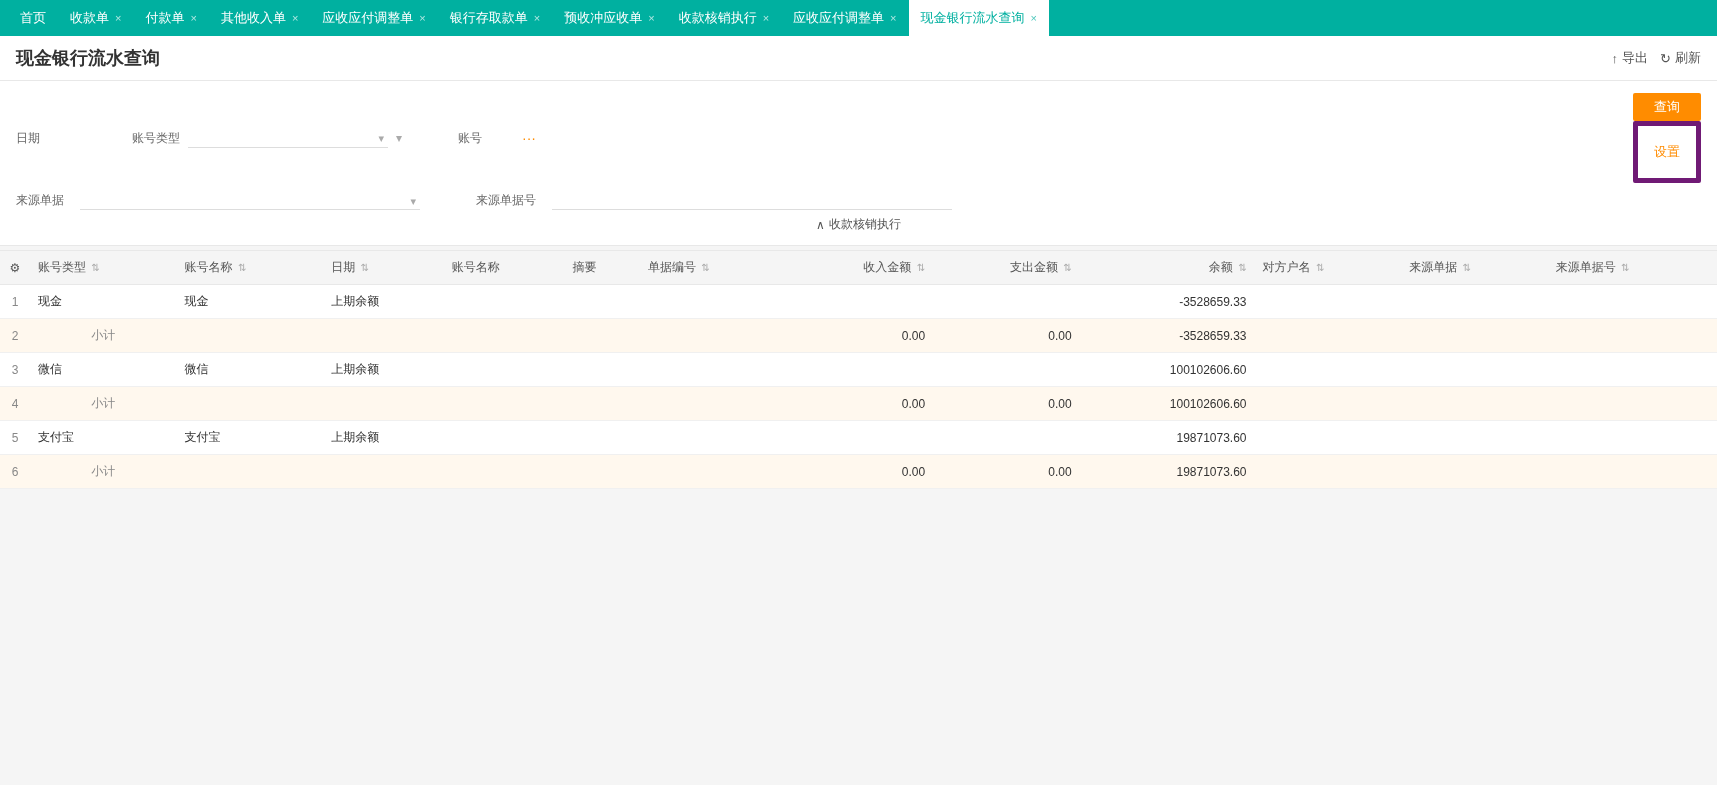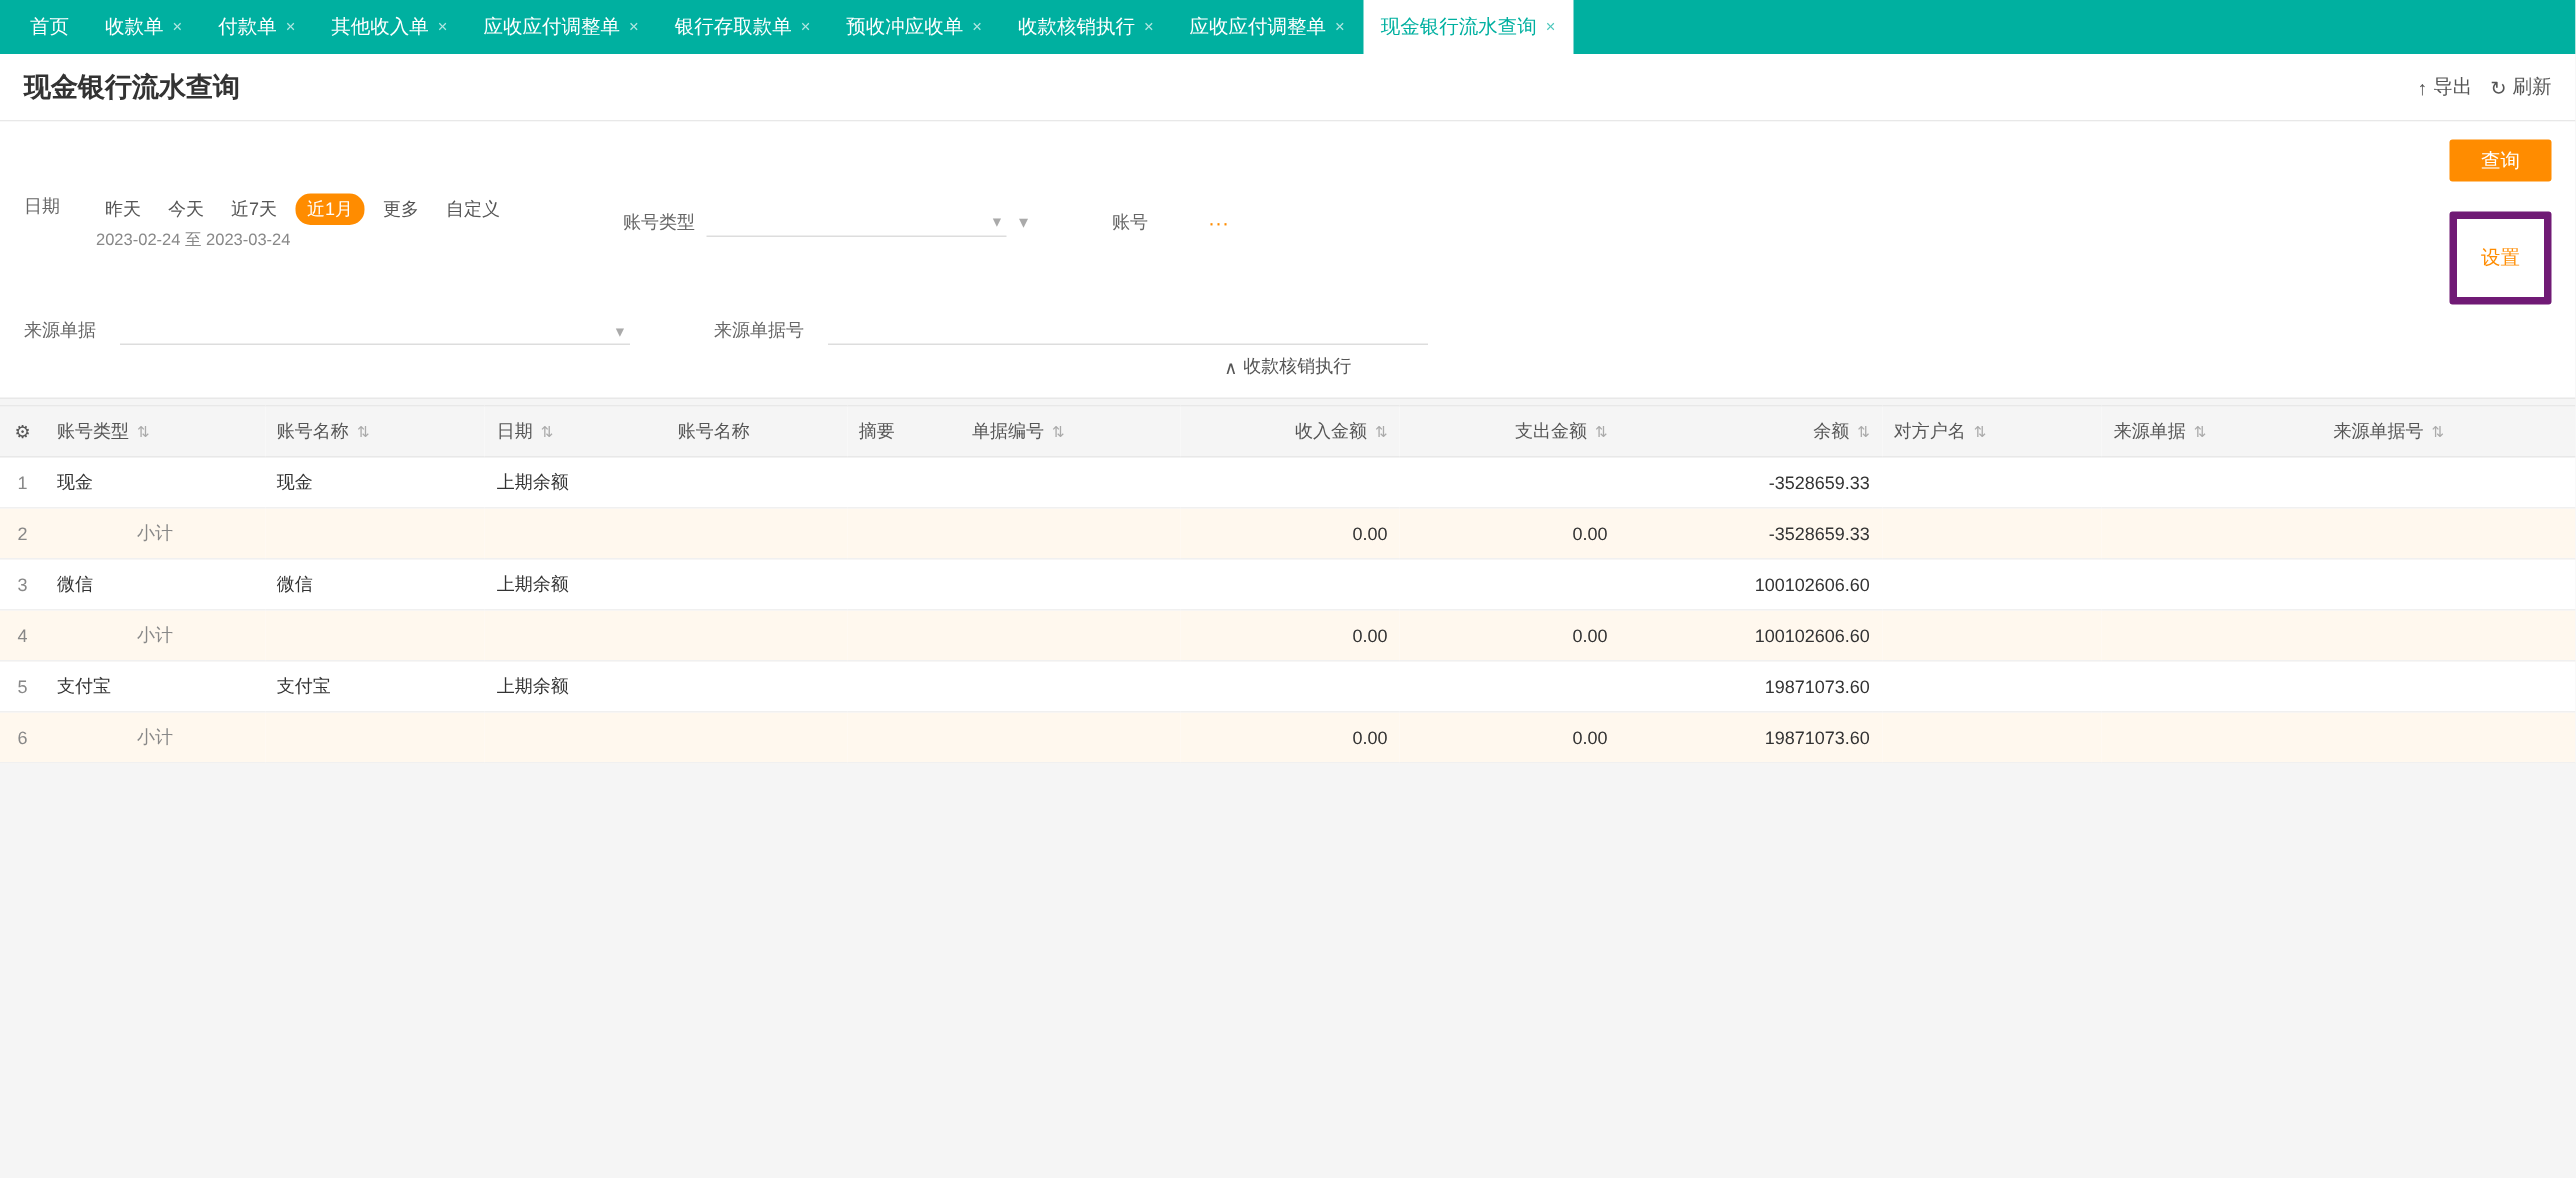--- a/index.html
+++ b/index.html
@@ -281,47 +281,36 @@
       <span>刷新</span>
     </div>
   </div>
 </div>
 
 <div class="filter-area">
   <div class="filter-row">
 
     <div style="display:flex;align-items:flex-start;gap:8px;">
       <span class="filter-label">日期</span>
-      <div class="filter-date-group">
-        <div class="date-buttons">
-          <button class="date-btn">昨天</button>
-          <button class="date-btn">今天</button>
-          <button class="date-btn">近7天</button>
-          <button class="date-btn active">近1月</button>
-          <button class="date-btn">更多</button>
-          <button class="date-btn">自定义</button>
-        </div>
-        <span class="date-range">2023-02-24 至 2023-03-24</span>
-      </div>
     </div>
 
     <div style="display:flex;align-items:center;gap:8px;margin-left:60px;">
       <span class="filter-label">账号类型</span>
       <div class="select-wrapper">
         <input type="text" class="select-box" style="width: 200px; border-top: none; border-right: none; border-left: none; border-image: initial; border-bottom: 1px solid rgb(221, 221, 221); outline: none;" placeholder="">
       </div>
       <span style="color:#aaa;cursor:pointer;">▾</span>
     </div>
 
     <div style="display:flex;align-items:center;gap:24px;margin-left:40px;">
       <span class="filter-label">账号</span>
       <span class="ellipsis-btn">···</span>
     </div>
 
-    <div style="margin-left:auto;display:flex;flex-direction:column;gap:20px;justify-content:center;">
+    <div style="margin-left:auto;display:flex;flex-direction:column;gap:0;justify-content:center;">
       <button class="btn-query">查询</button>
       <button class="btn-settings">设置</button>
     </div>
   </div>
 
   <div class="filter-source-row">
     <span class="filter-label">来源单据</span>
     <div style="position:relative;display:inline-block;min-width:340px;">
       <input type="text" class="source-input" placeholder="" style="">
       <span style="position:absolute;right:4px;top:50%;transform:translateY(-50%);color:#aaa;font-size:11px;pointer-events:none;">▾</span>

